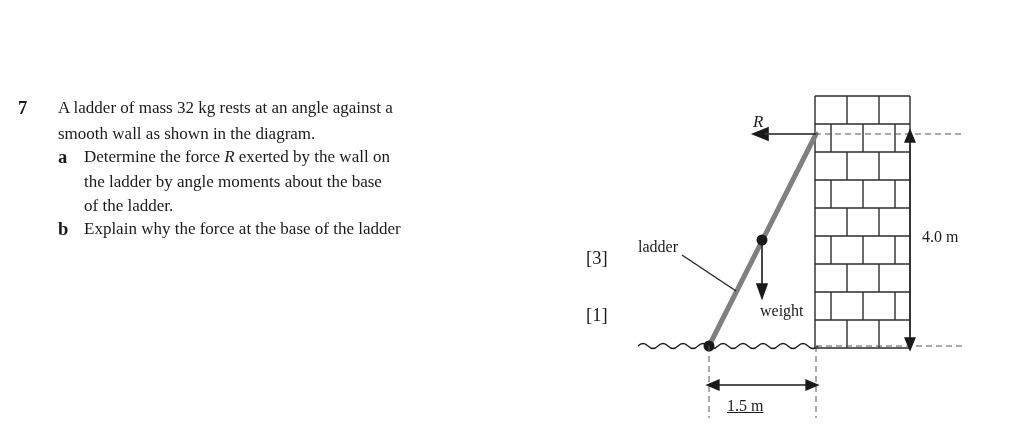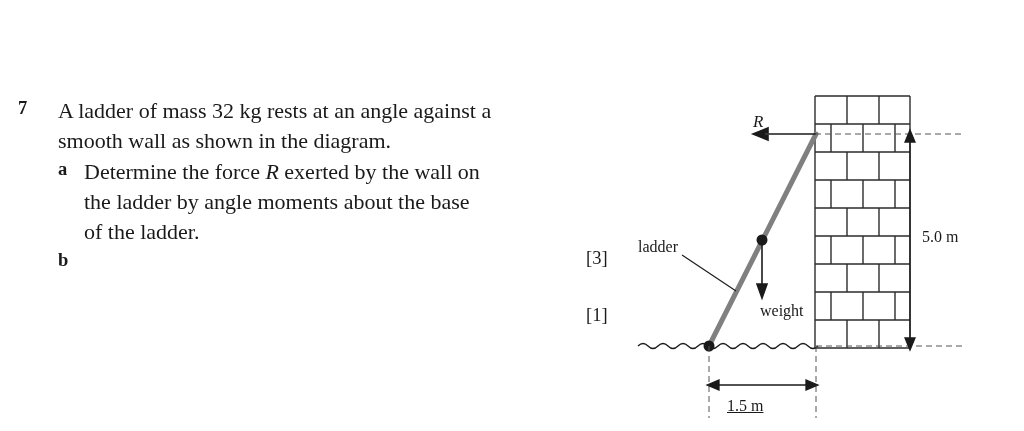--- a/index.html
+++ b/index.html
@@ -29,21 +29,21 @@
     align-items: flex-start;
     line-height: 1.38;
   }
   .qnum {
     width: 40px;
     flex: none;
     font-weight: bold;
     font-size: 18.5px;
   }
   .qtext {
-    font-size: 22px;
+    font-size: 17px;
     flex: 1 1 auto;
     font-family: Liberation Serif, serif;
   }
   .sub-letter {
     width: 26px;
     flex: none;
     font-weight: bold;
     font-size: 18.5px;
   }
   .indent-1 {
@@ -112,20 +112,21 @@
     </div>
     <div class="qrow indent-2">
       <div class="qtext">the ladder by angle moments about the base</div>
     </div>
     <div class="qrow indent-2">
       <div class="qtext">of the ladder.</div>
     </div>
 
     <div class="qrow indent-1">
       <div class="sub-letter">b</div>
+      <div class="qtext">Explain why the force at the base of the ladder</div>
     </div>
   </div>
 
   <div class="marks m1">[3]</div>
   <div class="marks m2">[1]</div>
 
   <div class="diagram">
 
     <svg width="400" height="350" viewBox="0 0 400 350" xmlns="http://www.w3.org/2000/svg">
 
@@ -209,17 +210,17 @@
         <polygon points="87,307 99,302 99,312"></polygon>
         <polygon points="198,307 186,302 186,312"></polygon>
       </g>
 
       <line x1="62" y1="177" x2="116" y2="213" stroke="#1a1a1a" stroke-width="1.1"></line>
     </svg>
 
     <div class="dlabel it" id="label-R">R</div>
     <div class="dlabel" id="label-ladder">ladder</div>
     <div class="dlabel" id="label-weight">weight</div>
-    <div class="dlabel" id="label-height">5.0 m</div>
+    <div class="dlabel" id="label-height">4.0 m</div>
     <div class="dlabel" id="label-base">1.5 m</div>
   </div>
 
 </div>
 
 </body></html>

